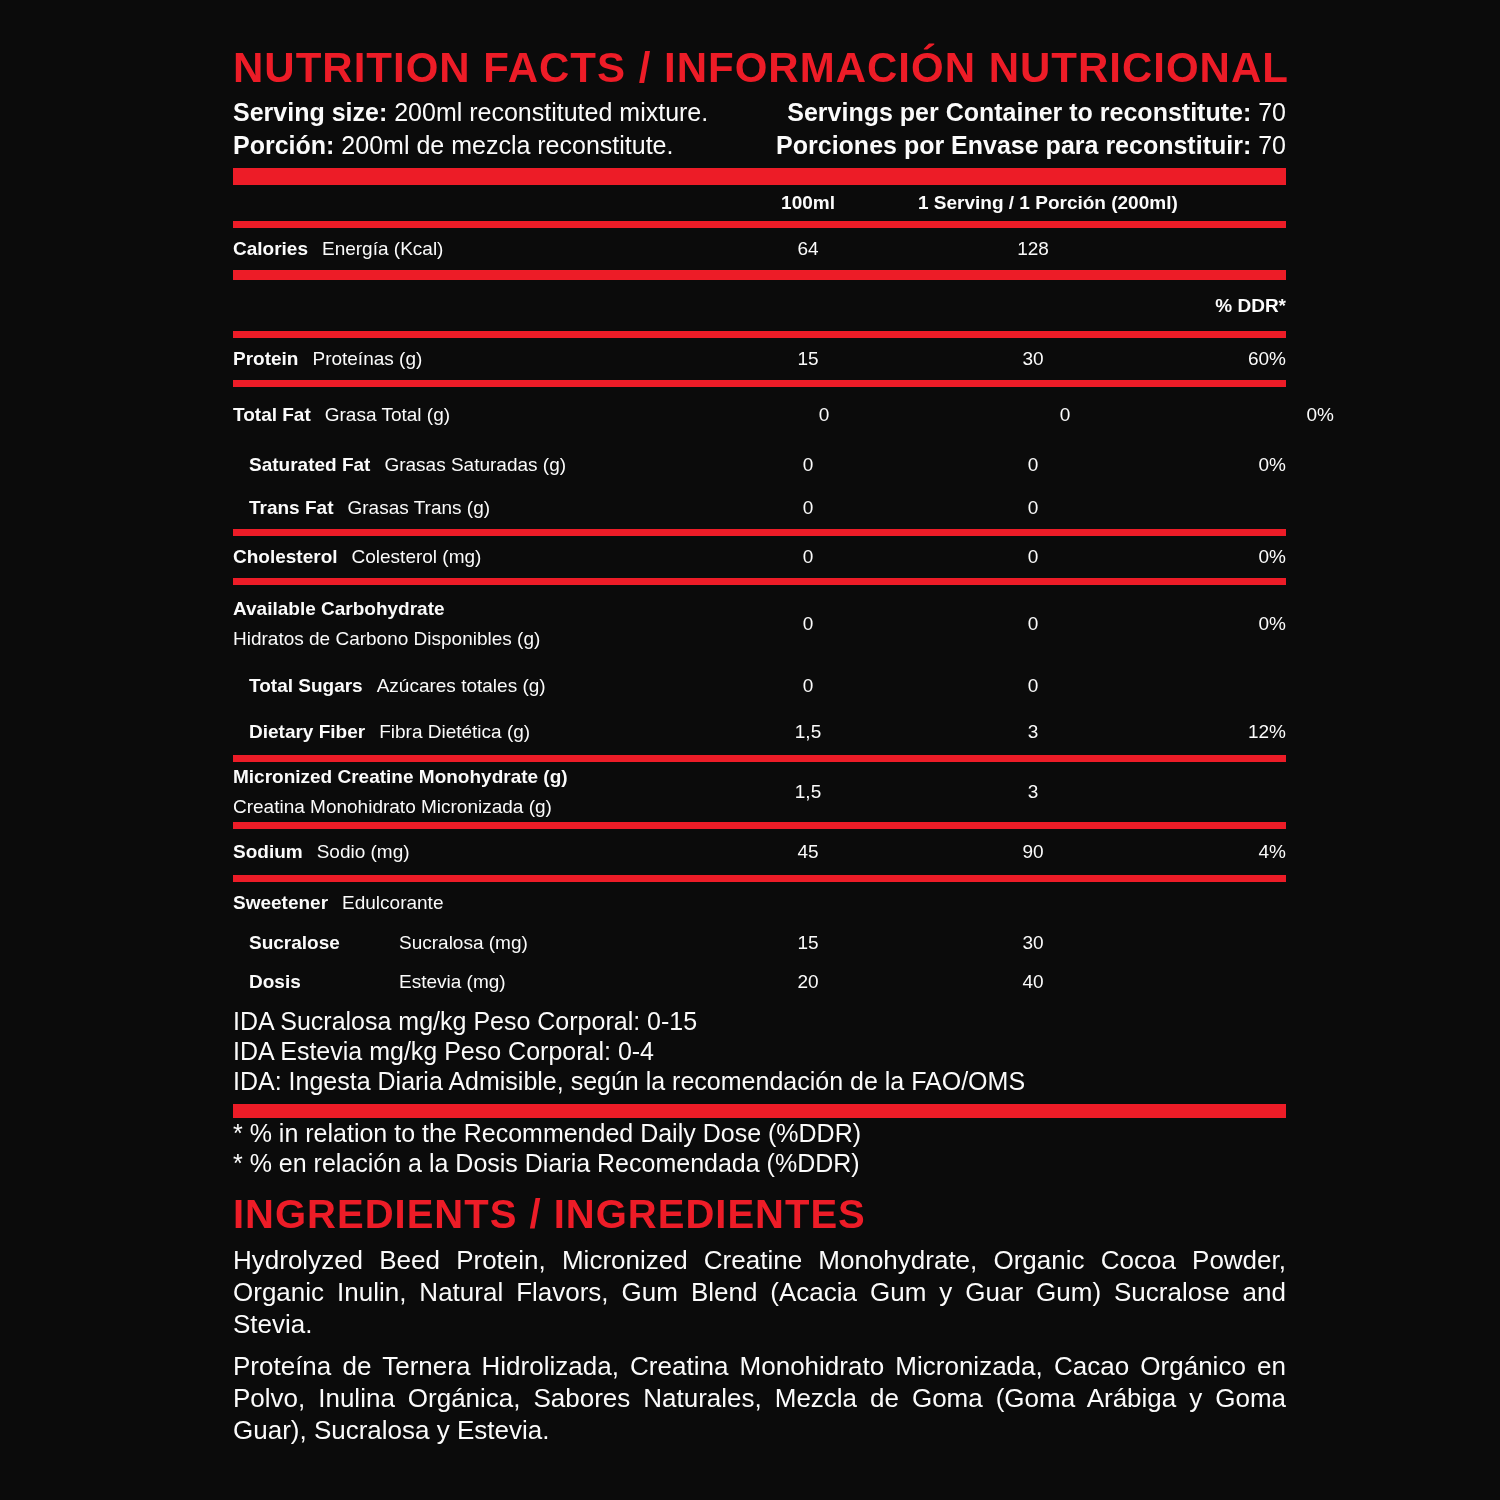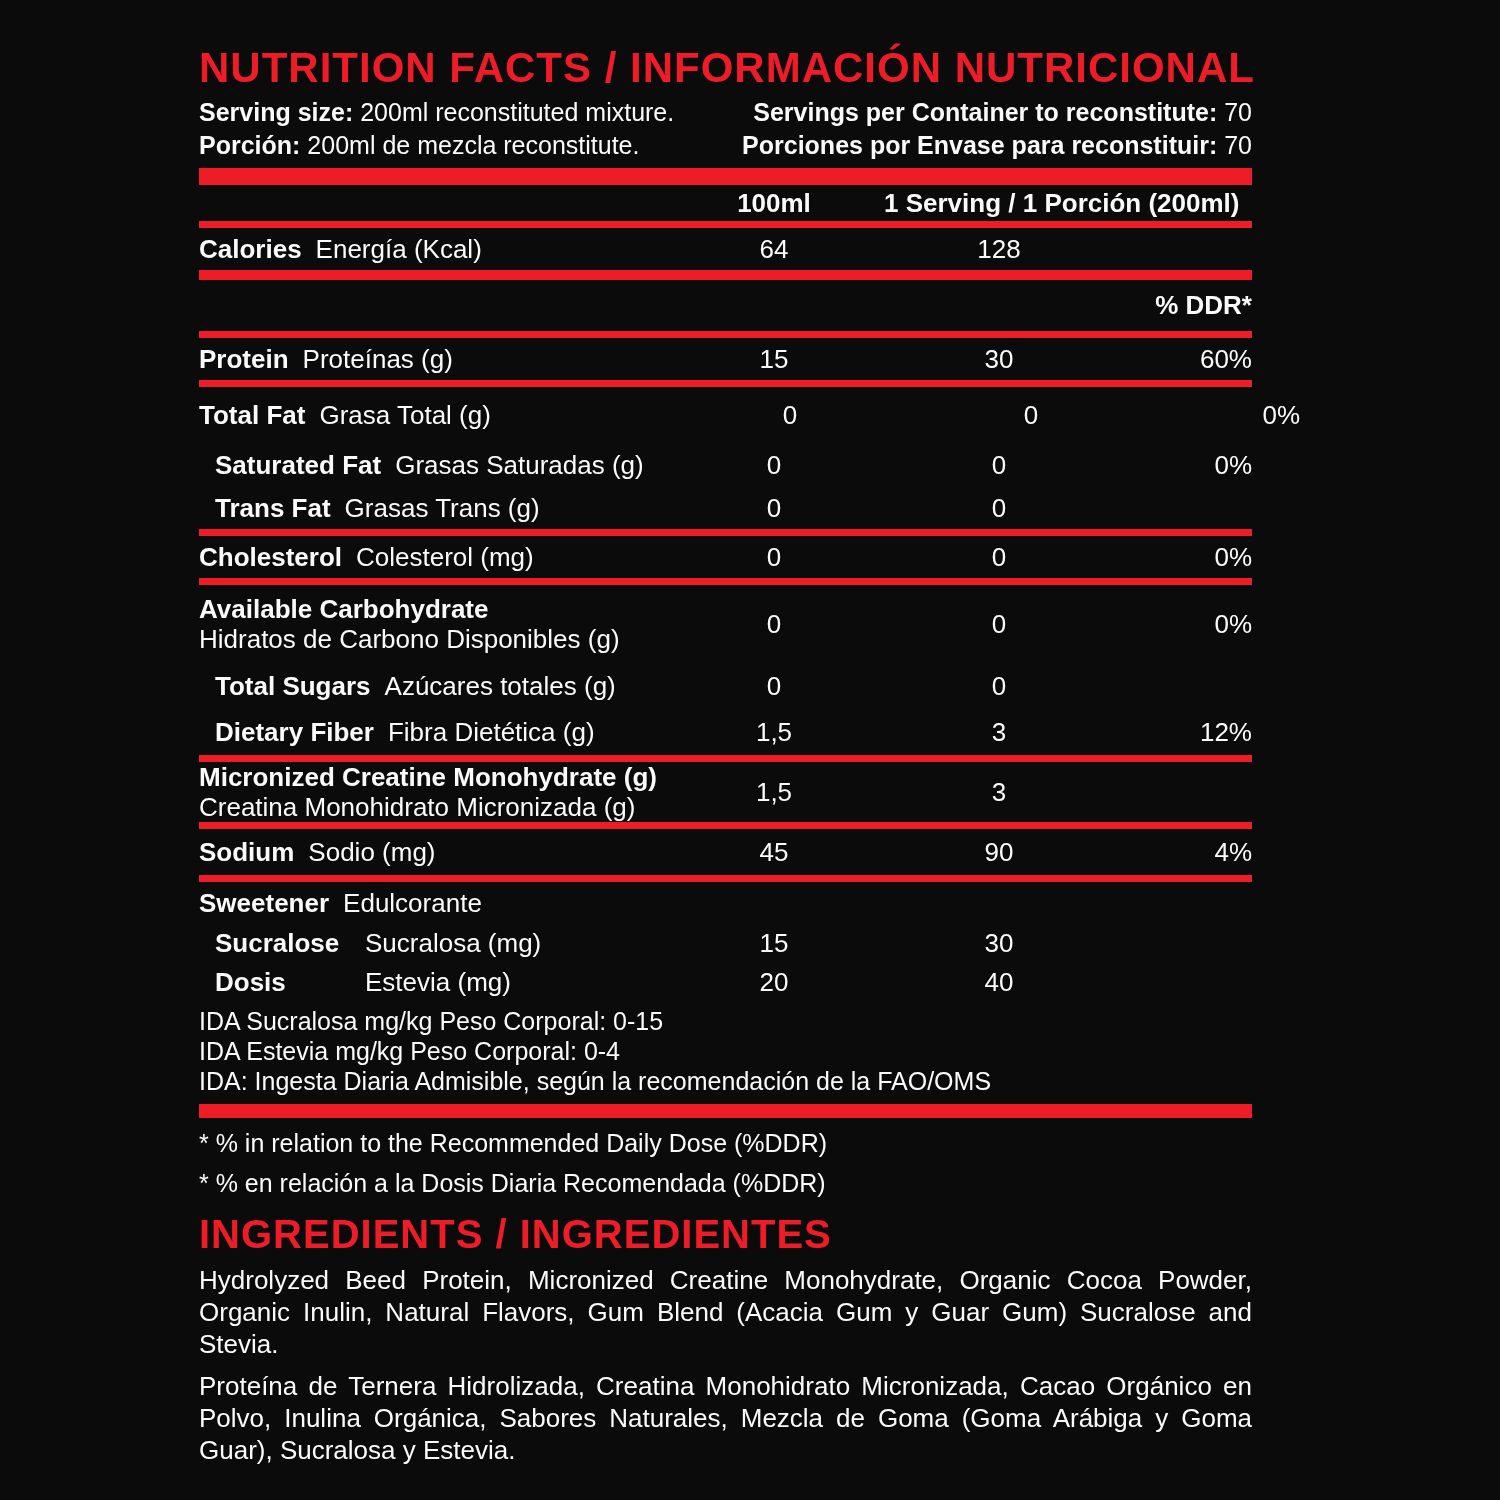--- a/index.html
+++ b/index.html
@@ -4,21 +4,21 @@
 <style>
   html,body{margin:0;padding:0;background:#000;}
   .page{
     position:relative;
     width:1500px;height:1500px;
     background:#0b0b0b;
     font-family:"Liberation Sans", sans-serif;
     color:#fbfbfb;
     overflow:hidden;
   }
-  .content{position:absolute;left:199px;top:46px;width:1053px;}
+  .content{position:absolute;left:233px;top:46px;width:1053px;}
 
   
   .title{
     font-size:42px;font-weight:700;letter-spacing:1px;
     color:var(--accent);line-height:44px;white-space:nowrap;
   }
 
   
   .serving{margin-top:6px;font-size:25px;line-height:33px;}
   .serving .line{display:flex;justify-content:space-between;white-space:nowrap;}
@@ -28,21 +28,21 @@
   .bar-thick{height:17px;background:var(--accent);margin-top:6px;}
   .bar-bottom{height:14px;background:var(--accent);margin-top:8px;}
   .rule{height:7px;background:var(--accent);}
   .rule-med{height:10px;background:var(--accent);}
 
   
   .trow{
     display:grid;
     grid-template-columns:465px 220px 230px 138px;
     align-items:center;
-    font-size:26px;
+    font-size:19px;
   }
   .trow .lab{white-space:nowrap;}
   .trow .lab .en{font-weight:700;margin-right:14px;}
   .trow .lab .es{font-weight:400;}
   .trow .v1,.trow .v2{text-align:center;white-space:nowrap;}
   .trow .v3{text-align:right;white-space:nowrap;}
   .indent .lab{padding-left:16px;}
   .fixed-en .lab .en{display:inline-block;min-width:150px;margin-right:0;}
   .stacked .lab{line-height:30px;}
   .stacked .lab .en,.stacked .lab .es{display:block;margin-right:0;}
@@ -53,21 +53,21 @@
   
   .rh36{height:36px;}  .rh38{height:38px;}  .rh40{height:40px;}
   .rh42{height:42px;}  .rh44{height:44px;}  .rh46{height:46px;}
   .rh48{height:42px;}  .rh51{height:51px;}
   .rh56{height:56px;gap:16px;}  .rh60{height:60px;}  .rh78{height:78px;}
 
   
   .ida{margin-top:4px;font-size:25px;line-height:30px;}
 
   
-  .fn{font-size:25px;line-height:30px;margin-top:10px;}
+  .fn{font-size:25px;line-height:30px;}
 
   
   .ing-heading{
     margin-top:16px;font-size:40px;font-weight:700;letter-spacing:1px;
     color:var(--accent);line-height:40px;
   }
   .para{margin-top:10px;font-size:26px;line-height:32px;text-align:justify;}
 </style>
 </head>
 <body>

